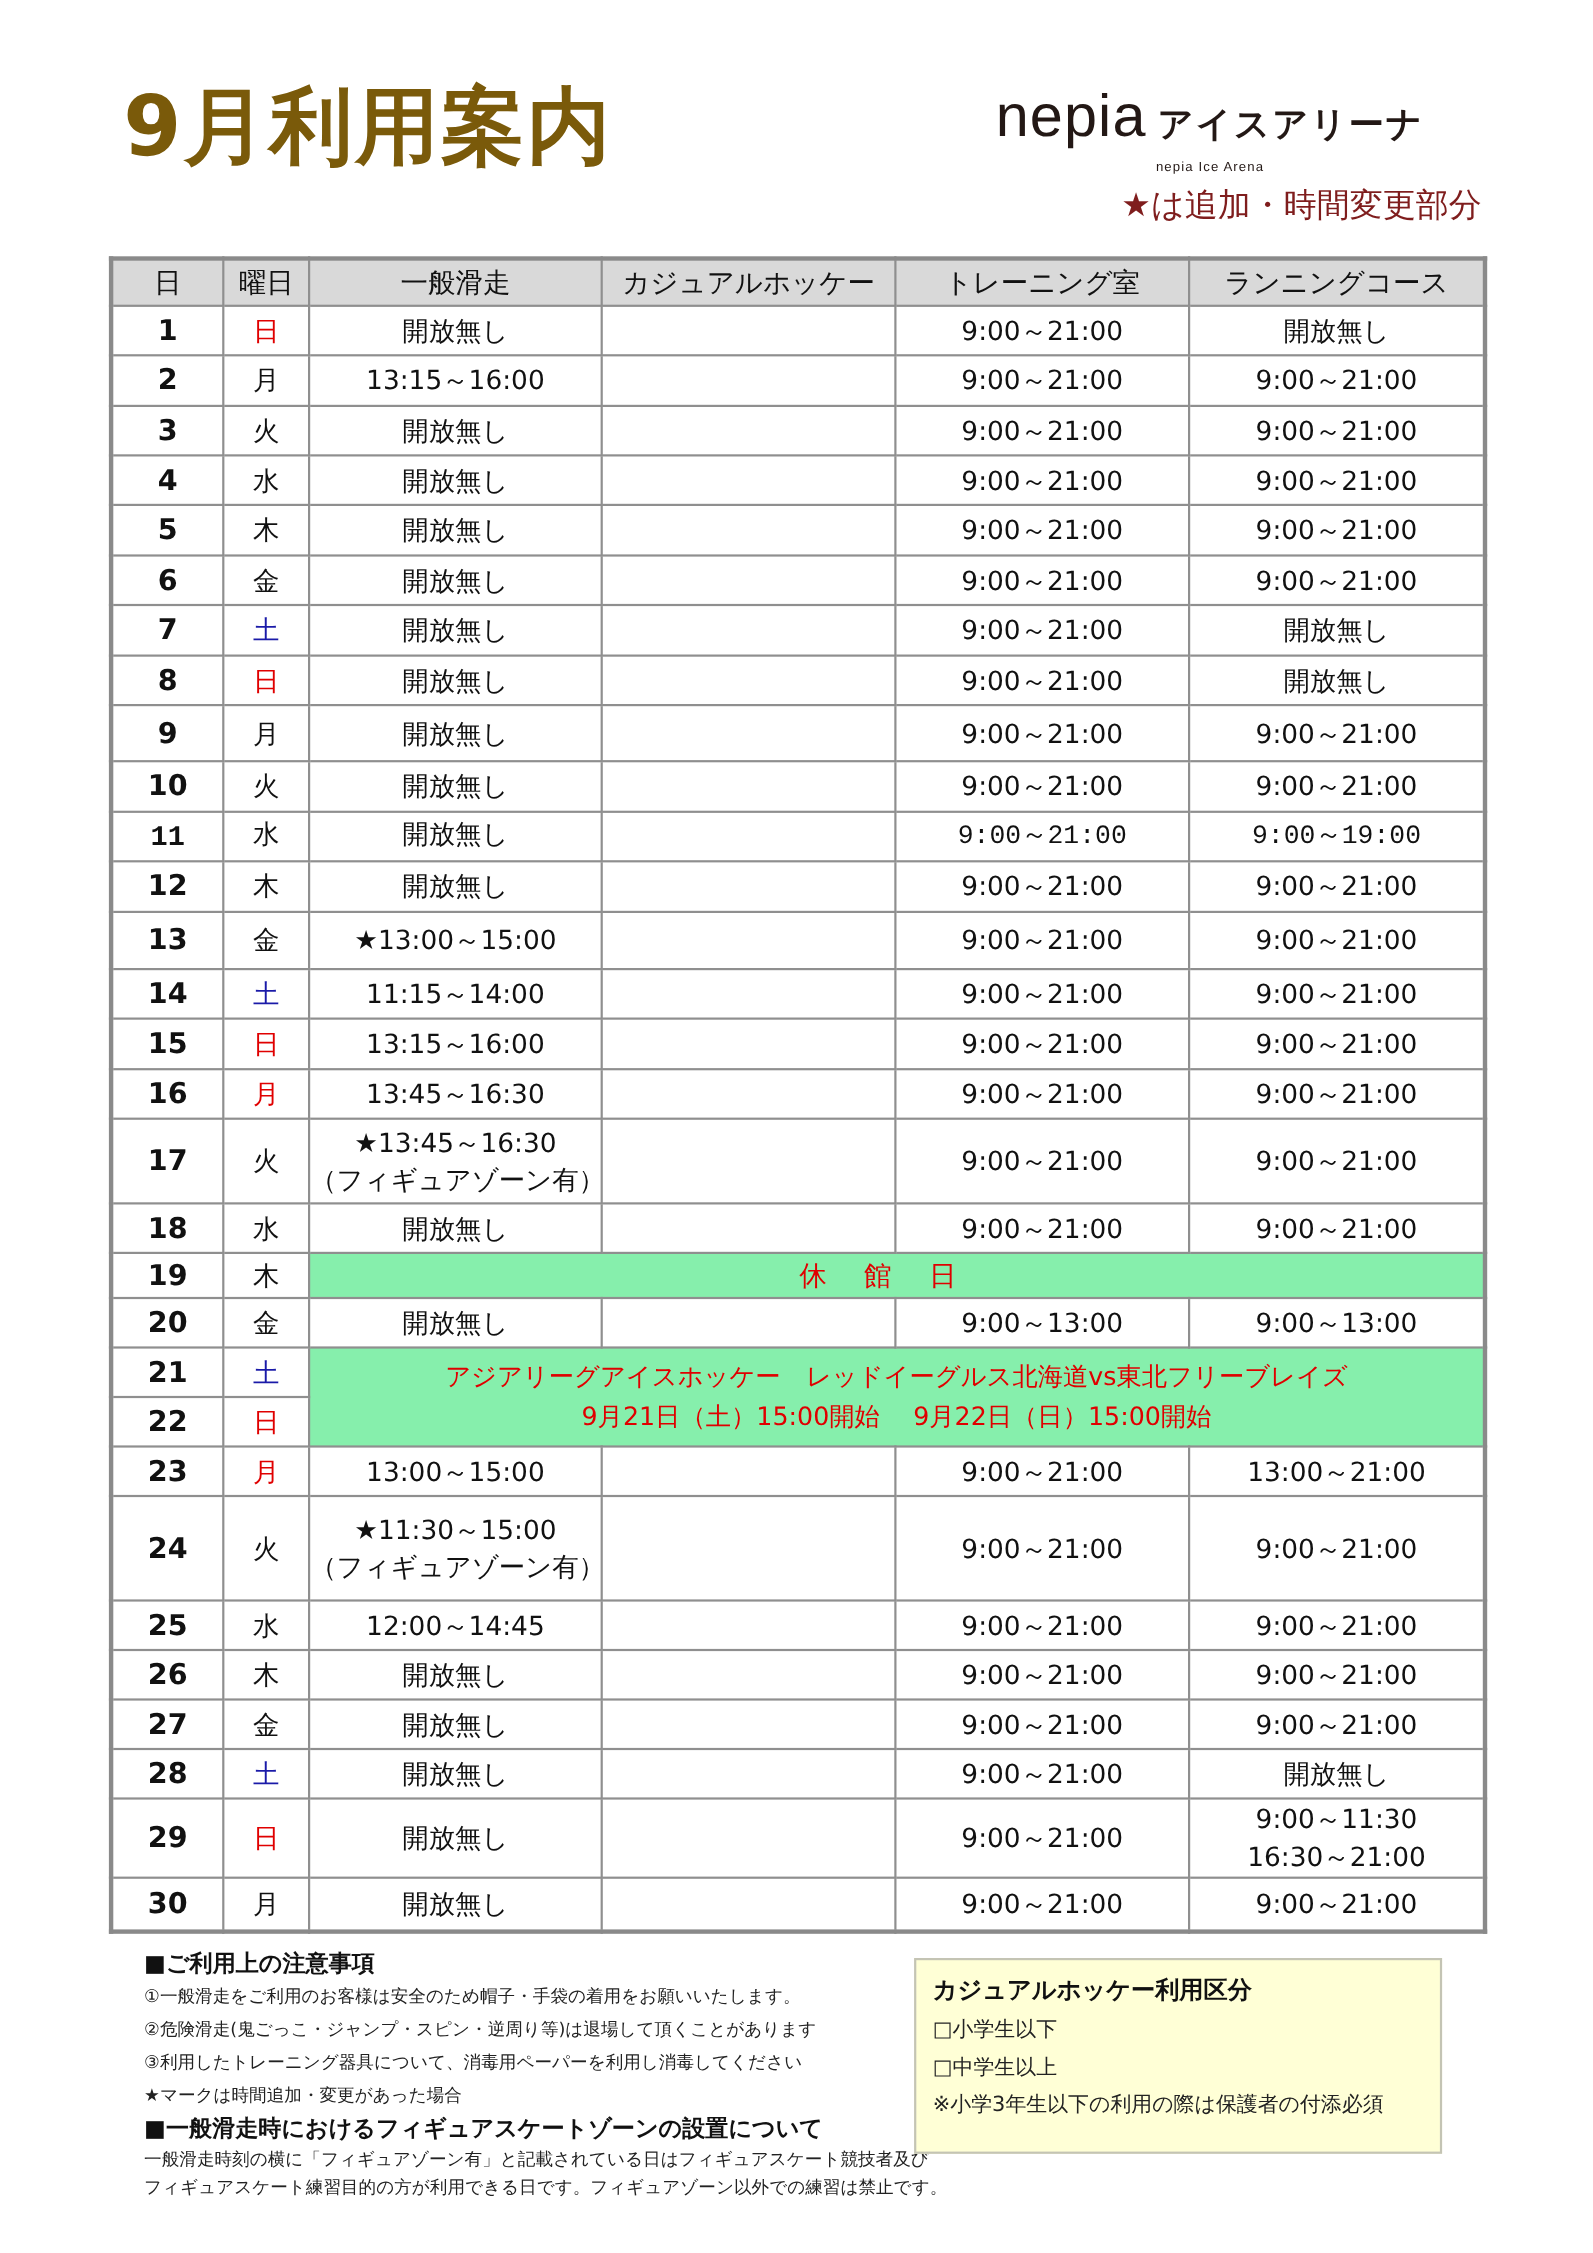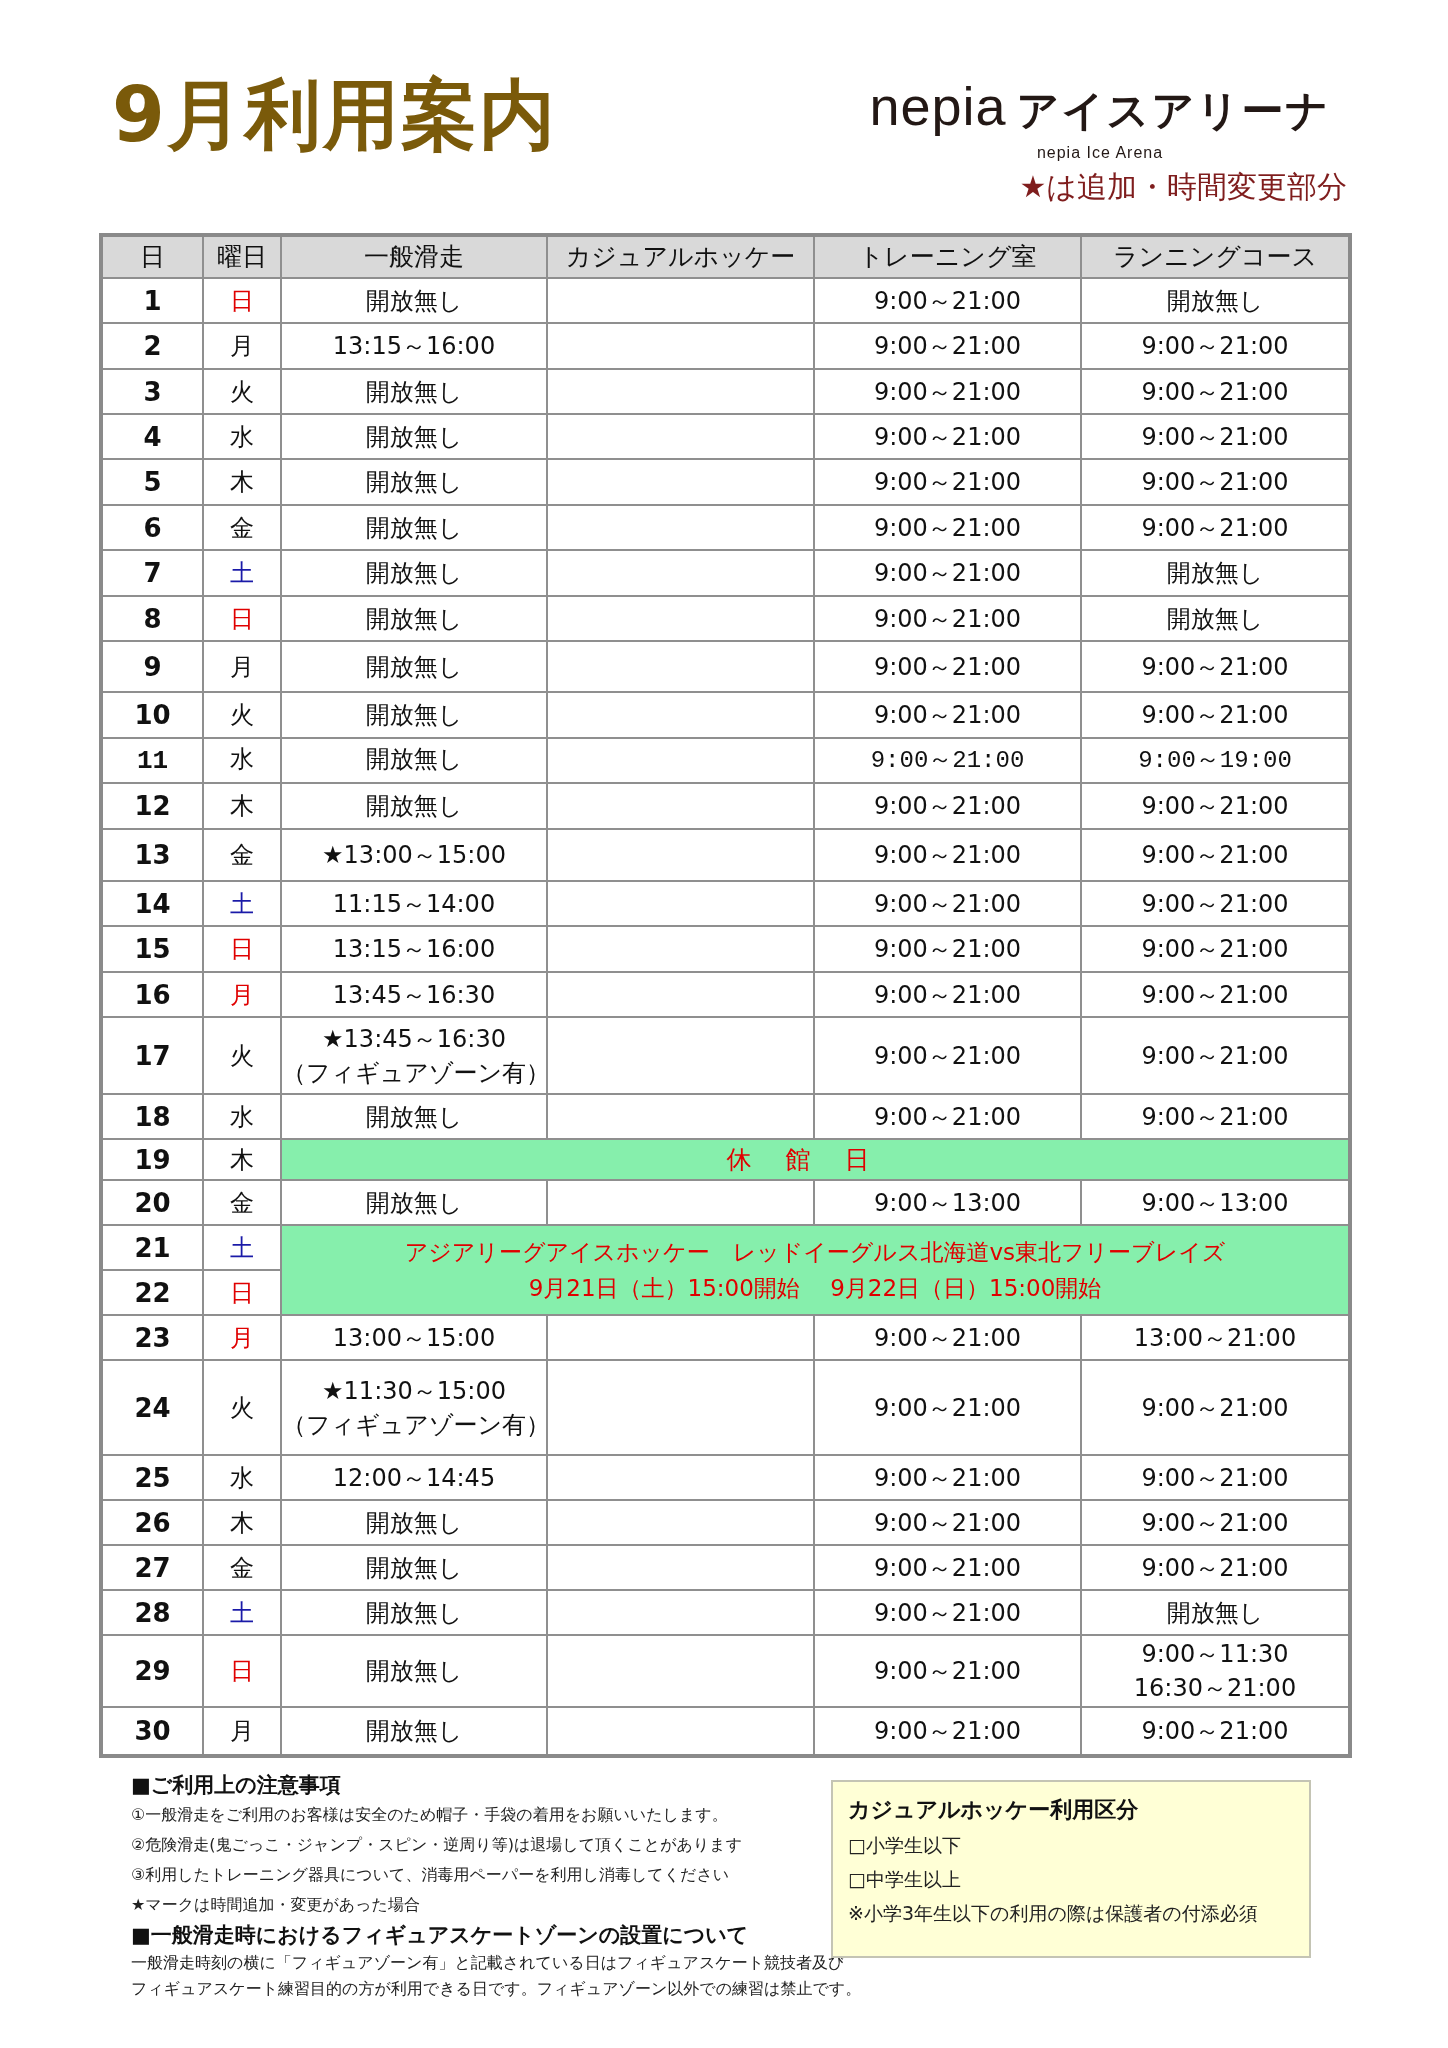--- a/index.html
+++ b/index.html
@@ -6,23 +6,23 @@
   body { width:1448px; height:2048px; position:relative; overflow:hidden;
          font-family:"DejaVu Sans", "Liberation Sans", sans-serif; color:#111; }
 
   .title { position:absolute; left:112px; top:70px; font-size:76px; font-weight:bold;
            color:#7a5a0a; letter-spacing:2px; line-height:90px; white-space:nowrap; }
 
   .logo { position:absolute; left:850px; top:74px; width:500px; height:96px; }
   .logo-main { position:absolute; left:0; top:0; width:500px; text-align:center; white-space:nowrap;
                font-family:"Liberation Sans", sans-serif; font-size:54px; line-height:64px; color:#231815; }
   .logo-main .brand { font-weight:normal; letter-spacing:1px;text-align:right; }
-  .logo-main .kana { font-size:42px; font-weight:bold; margin-left:10px; letter-spacing:2px; }
+  .logo-main .kana { font-size:32px; font-weight:bold; margin-left:10px; letter-spacing:2px; }
   .logo-sub { position:absolute; left:0; top:70px; width:500px; text-align:center;
-              font-family:"Liberation Sans", sans-serif; font-size:16px; color:#231815; letter-spacing:1px; }
+              font-family:"Liberation Sans", sans-serif; font-size:12px; color:#231815; letter-spacing:1px; }
 
   .change-note { position:absolute; right:101px; top:172px; font-size:30px; line-height:30px; color:#7f1d1d; white-space:nowrap; }
 
   table.sched { position:absolute; left:99px; top:233px; width:1249px; border-collapse:collapse;
                 table-layout:fixed; border:4px solid #8a8a8a; }
   table.sched td, table.sched th { border:2px solid #8f8f8f; text-align:center; vertical-align:middle;
                 padding:0; font-size:24px; line-height:34px; font-weight:normal; white-space:nowrap; }
   table.sched th { background:#d9d9d9; font-size:25px; }
   table.sched td.day { font-weight:bold; font-size:26px; }
   .red { color:#e00000; }

